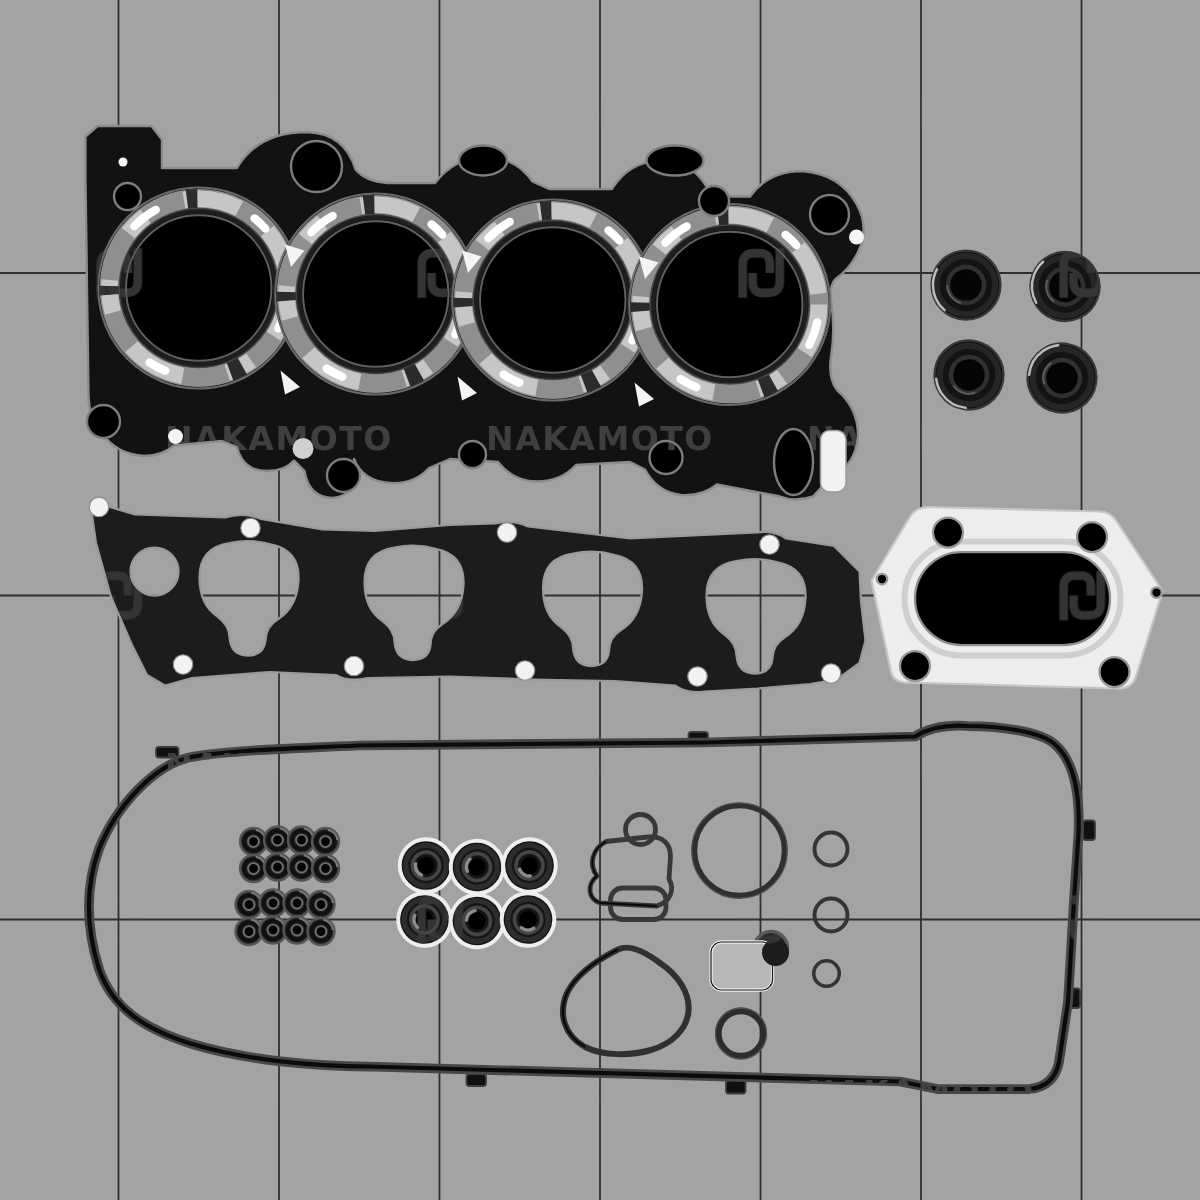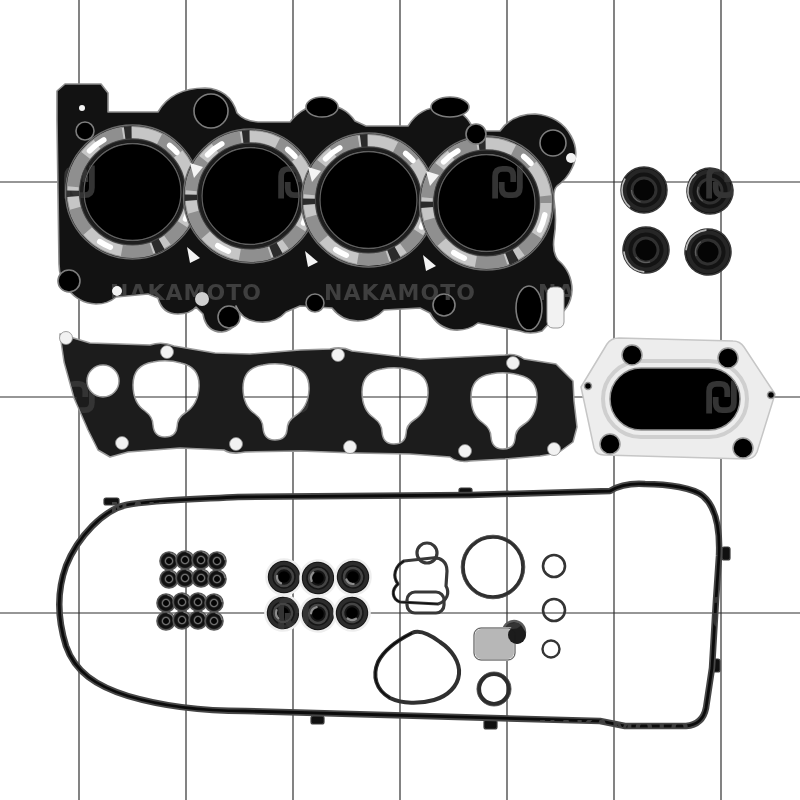--- a/index.html
+++ b/index.html
@@ -1,16 +1,16 @@
 <!DOCTYPE html>
 <html><head>
 <meta charset="utf-8">
 <style>
   html,body{margin:0;padding:0;background:#000;}
-  .stage{position:relative;width:800px;height:800px;background:#ffffff;overflow:hidden;
+  .stage{position:relative;width:800px;height:800px;background:#a3a3a3;overflow:hidden;
          font-family:"DejaVu Sans", sans-serif;text-align:right;}
   svg{display:block;}
   .wm-text{font-family:"DejaVu Sans", sans-serif;font-weight:700;font-size:22px;letter-spacing:1px;}
   .wm-layer{mix-blend-mode:lighten;}
 </style>
 </head>
 <body>
 
 <div class="stage">
 <svg width="800" height="800" viewBox="0 0 800 800">

